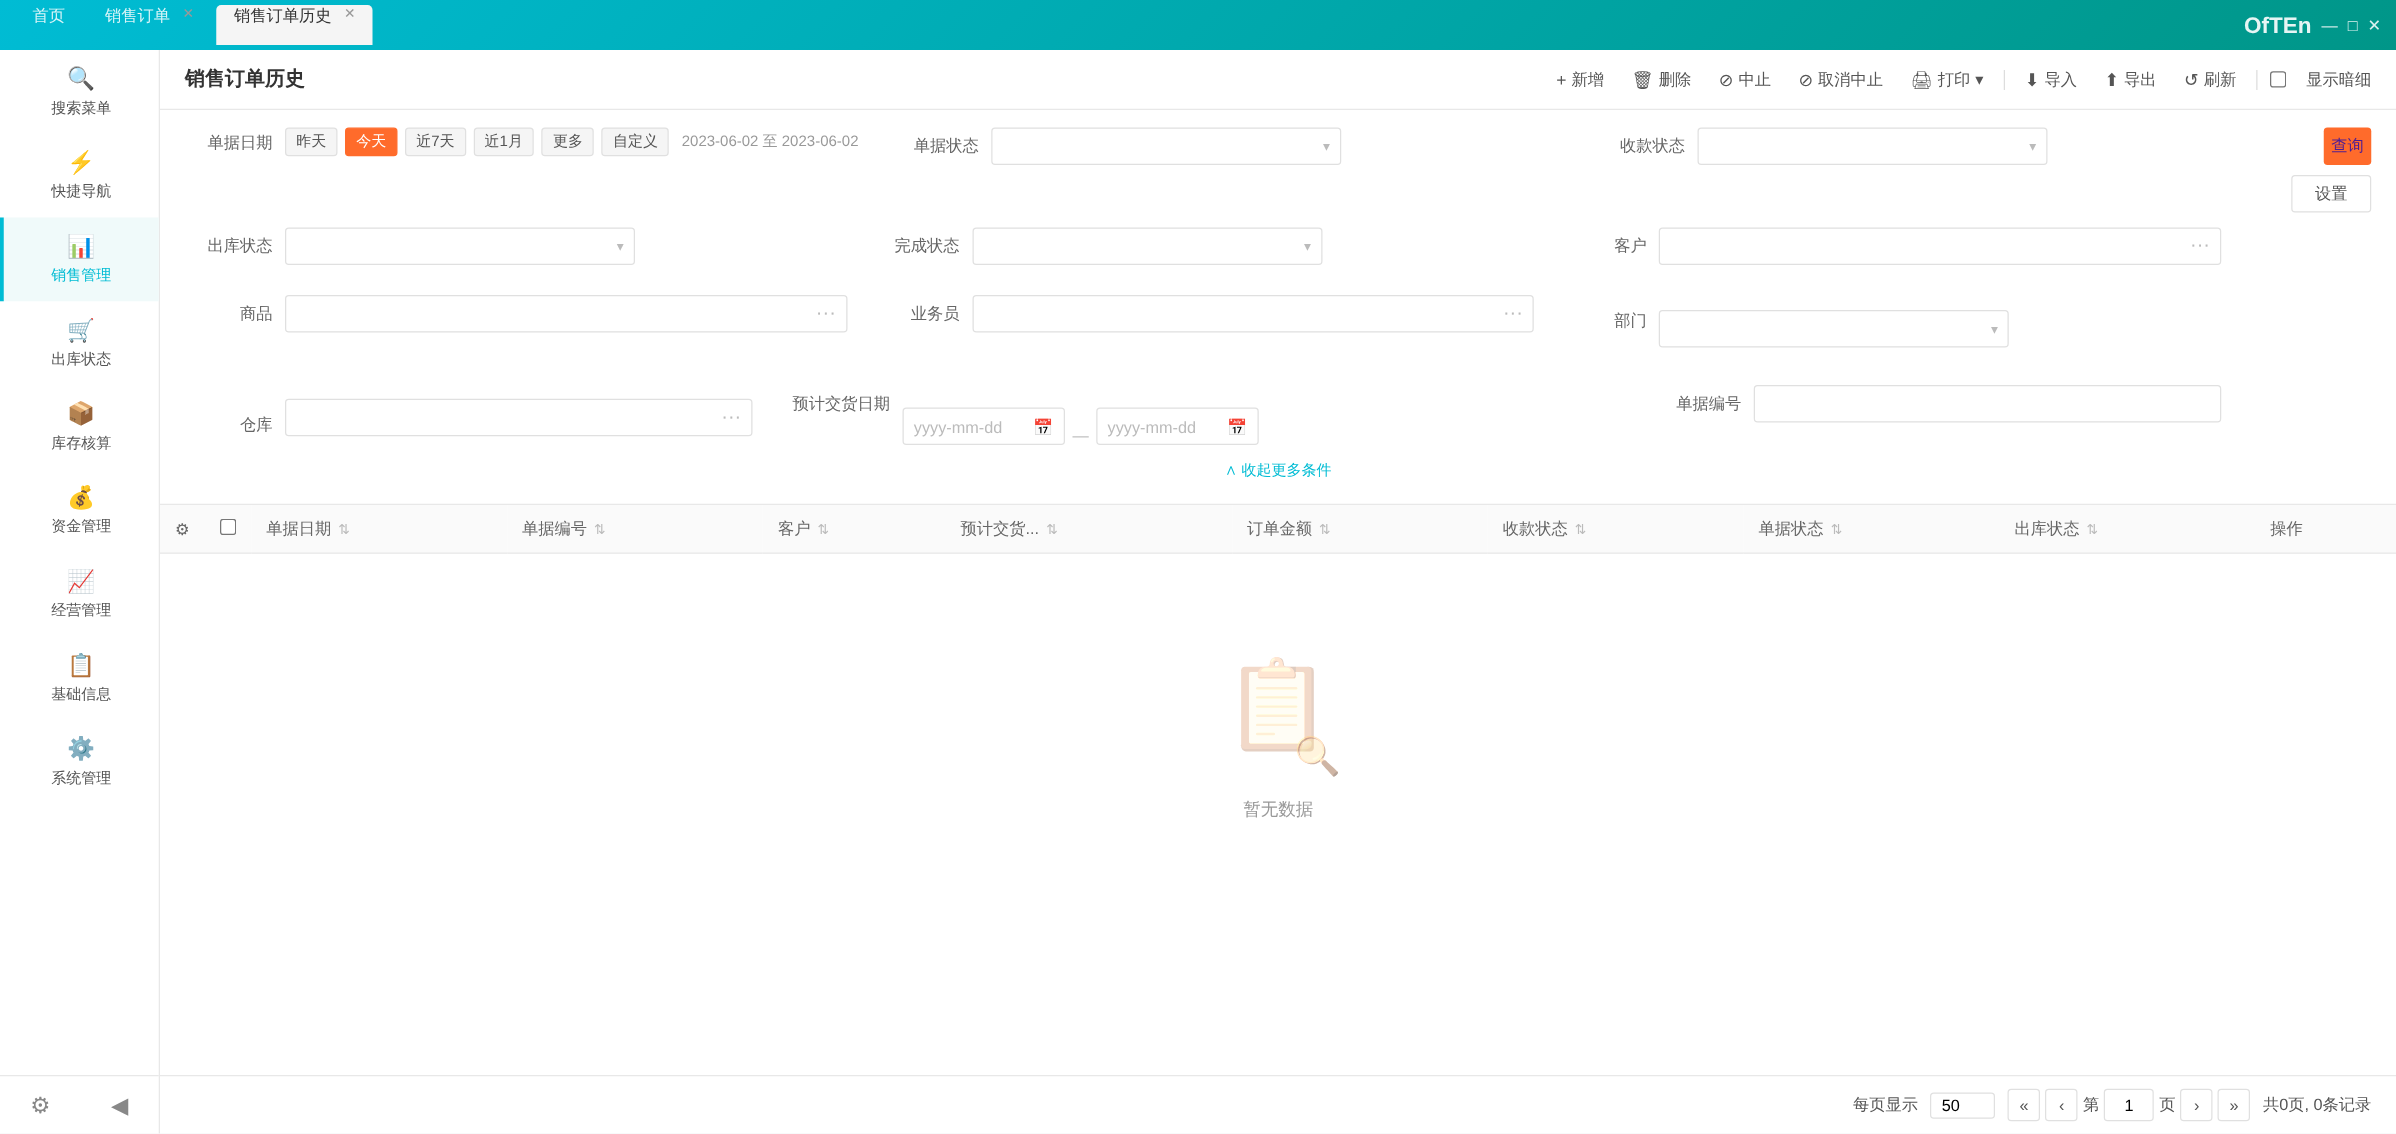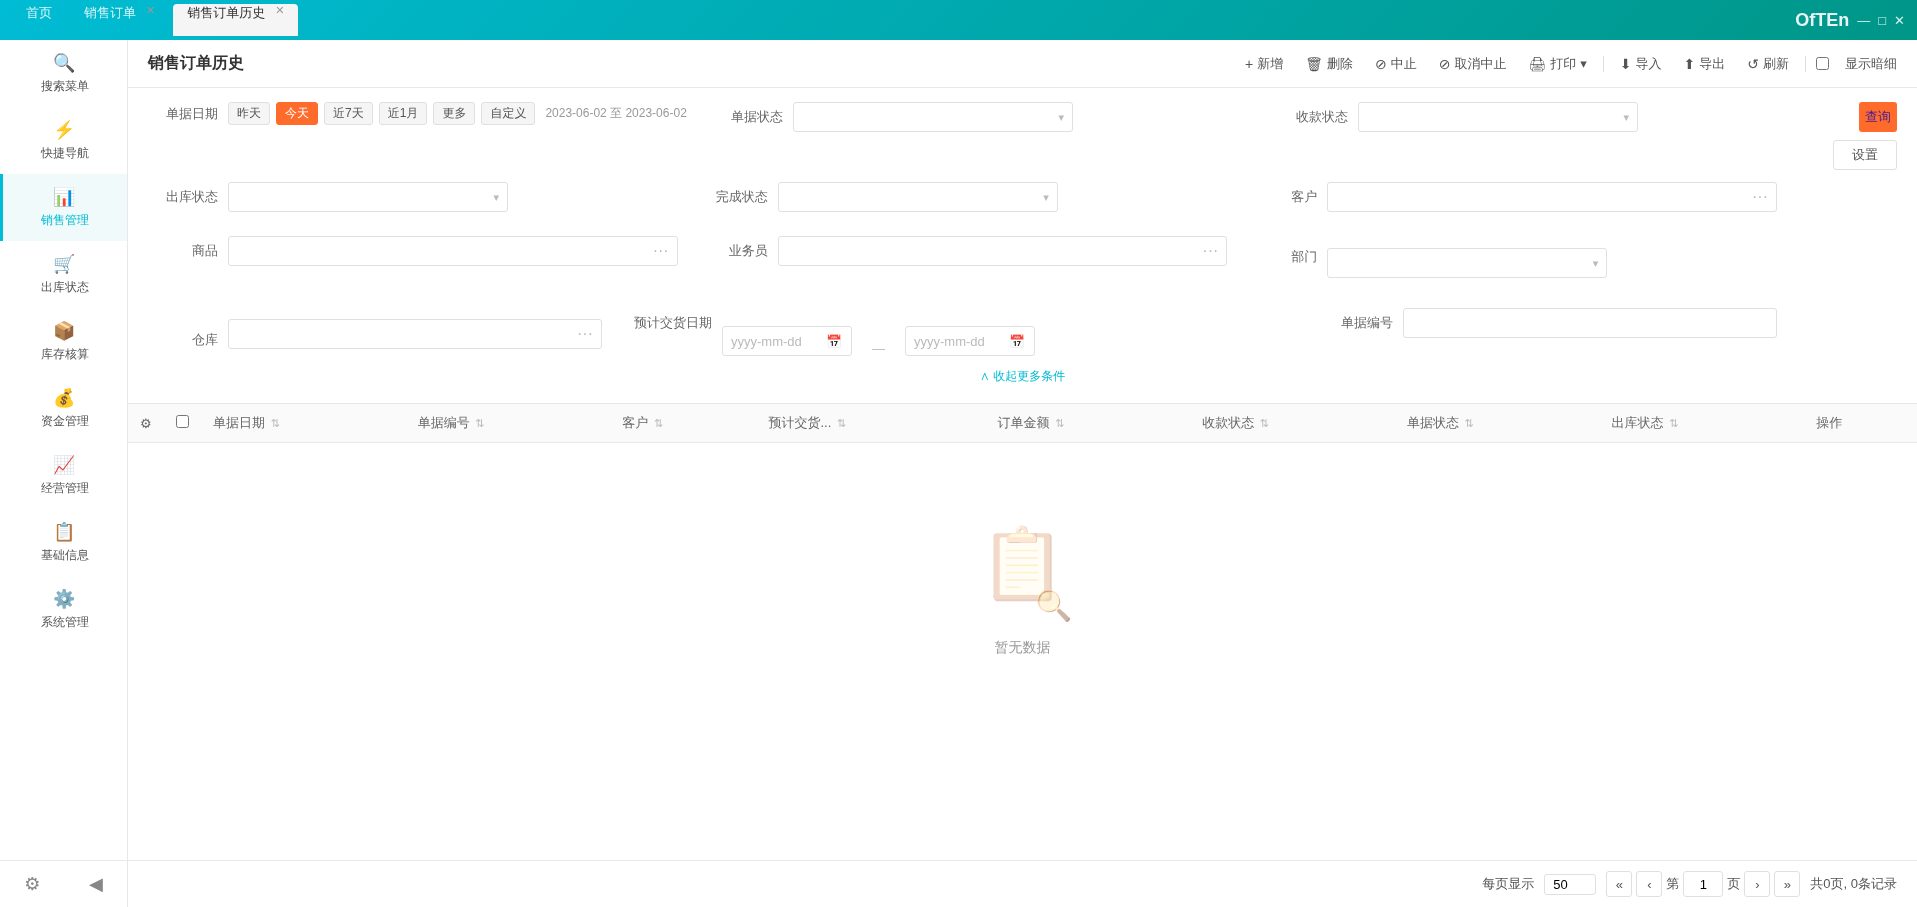--- a/index.html
+++ b/index.html
@@ -43,21 +43,21 @@
     .filter-label { width: 80px; color: #666; font-size: 13px; text-align: right; padding-right: 10px; flex-shrink: 0; }
     .date-group { display: flex; align-items: center; gap: 6px; }
     .date-tag { padding: 2px 8px; border-radius: 3px; font-size: 12px; cursor: pointer; color: #555; background: #f5f5f5; border: 1px solid #e0e0e0; }
     .date-tag.active { background: #ff6b2b; color: #fff; border-color: #ff6b2b; }
     .date-range { font-size: 12px; color: #999; margin-left: 4px; }
     .select-control { border: 1px solid #e0e0e0; border-radius: 3px; height: 30px; padding: 0 8px; background: #fff; display: flex; align-items: center; justify-content: space-between; cursor: pointer; min-width: 200px; color: #999; font-size: 13px; }
     .select-control .arrow { color: #bbb; font-size: 11px; }
     .select-wide { min-width: 280px; }
     .input-dots { color: #bbb; font-size: 16px; cursor: pointer; margin-left: 4px; }
     .collapse-more { text-align: center; padding: 4px 0; cursor: pointer; color: #00bcd4; font-size: 12px; }
-    .date-input-group { display: flex; align-items: flex-end; gap: 20px; margin-top: 36px; }
+    .date-input-group { display: flex; align-items: flex-end; gap: 6px; margin-top: 36px; }
     .date-input { border: 1px solid #e0e0e0; border-radius: 3px; height: 30px; padding: 0 8px; font-size: 13px; color: #bbb; width: 130px; display: flex; align-items: center; justify-content: space-between; background: #fff; cursor: pointer; }
     .date-input .cal-icon { color: #ff9a6c; }
     .date-separator { color: #bbb; }
 
     
     .table-area { flex: 1; overflow: auto; background: #fff; margin: 0; }
     .data-table { width: 100%; border-collapse: collapse; }
     .data-table thead tr { background: #fafafa; border-bottom: 1px solid #e8e8e8; }
     .data-table th { padding: 10px 12px; font-size: 13px; color: #666; font-weight: normal; text-align: left; border-bottom: 1px solid #e8e8e8; white-space: nowrap; }
     .data-table th .sort-icon { color: #bbb; font-size: 11px; margin-left: 2px; cursor: pointer; }

